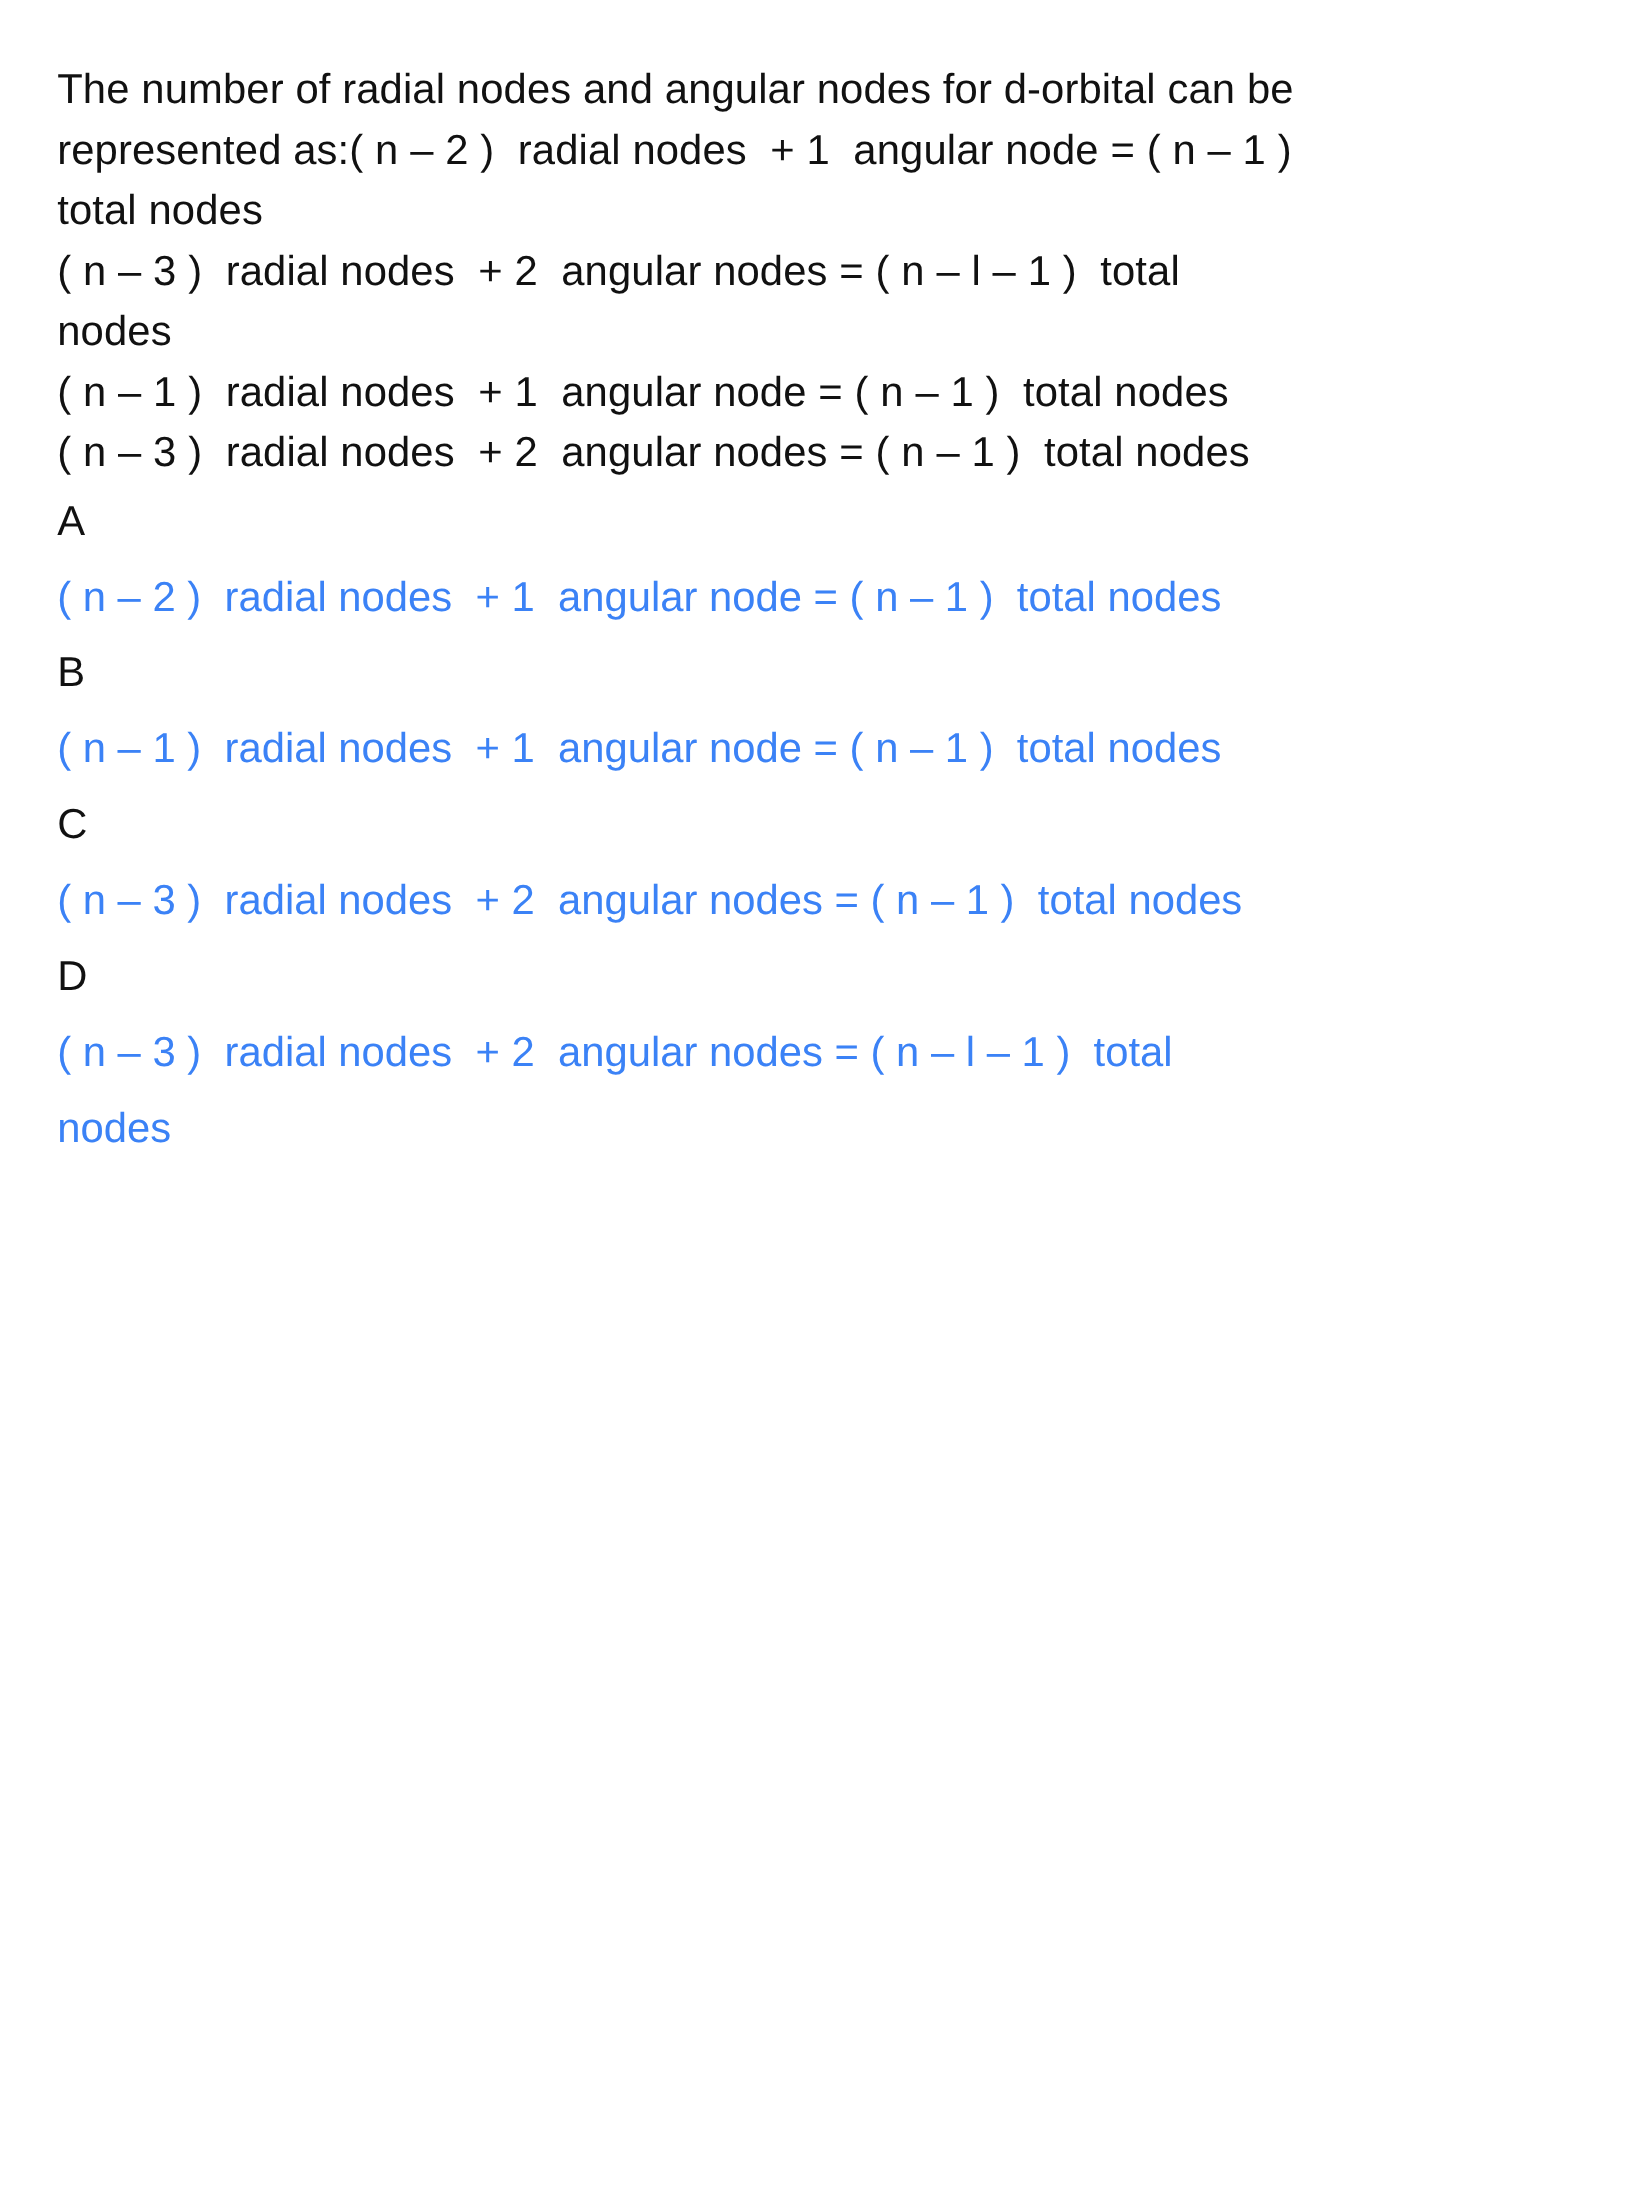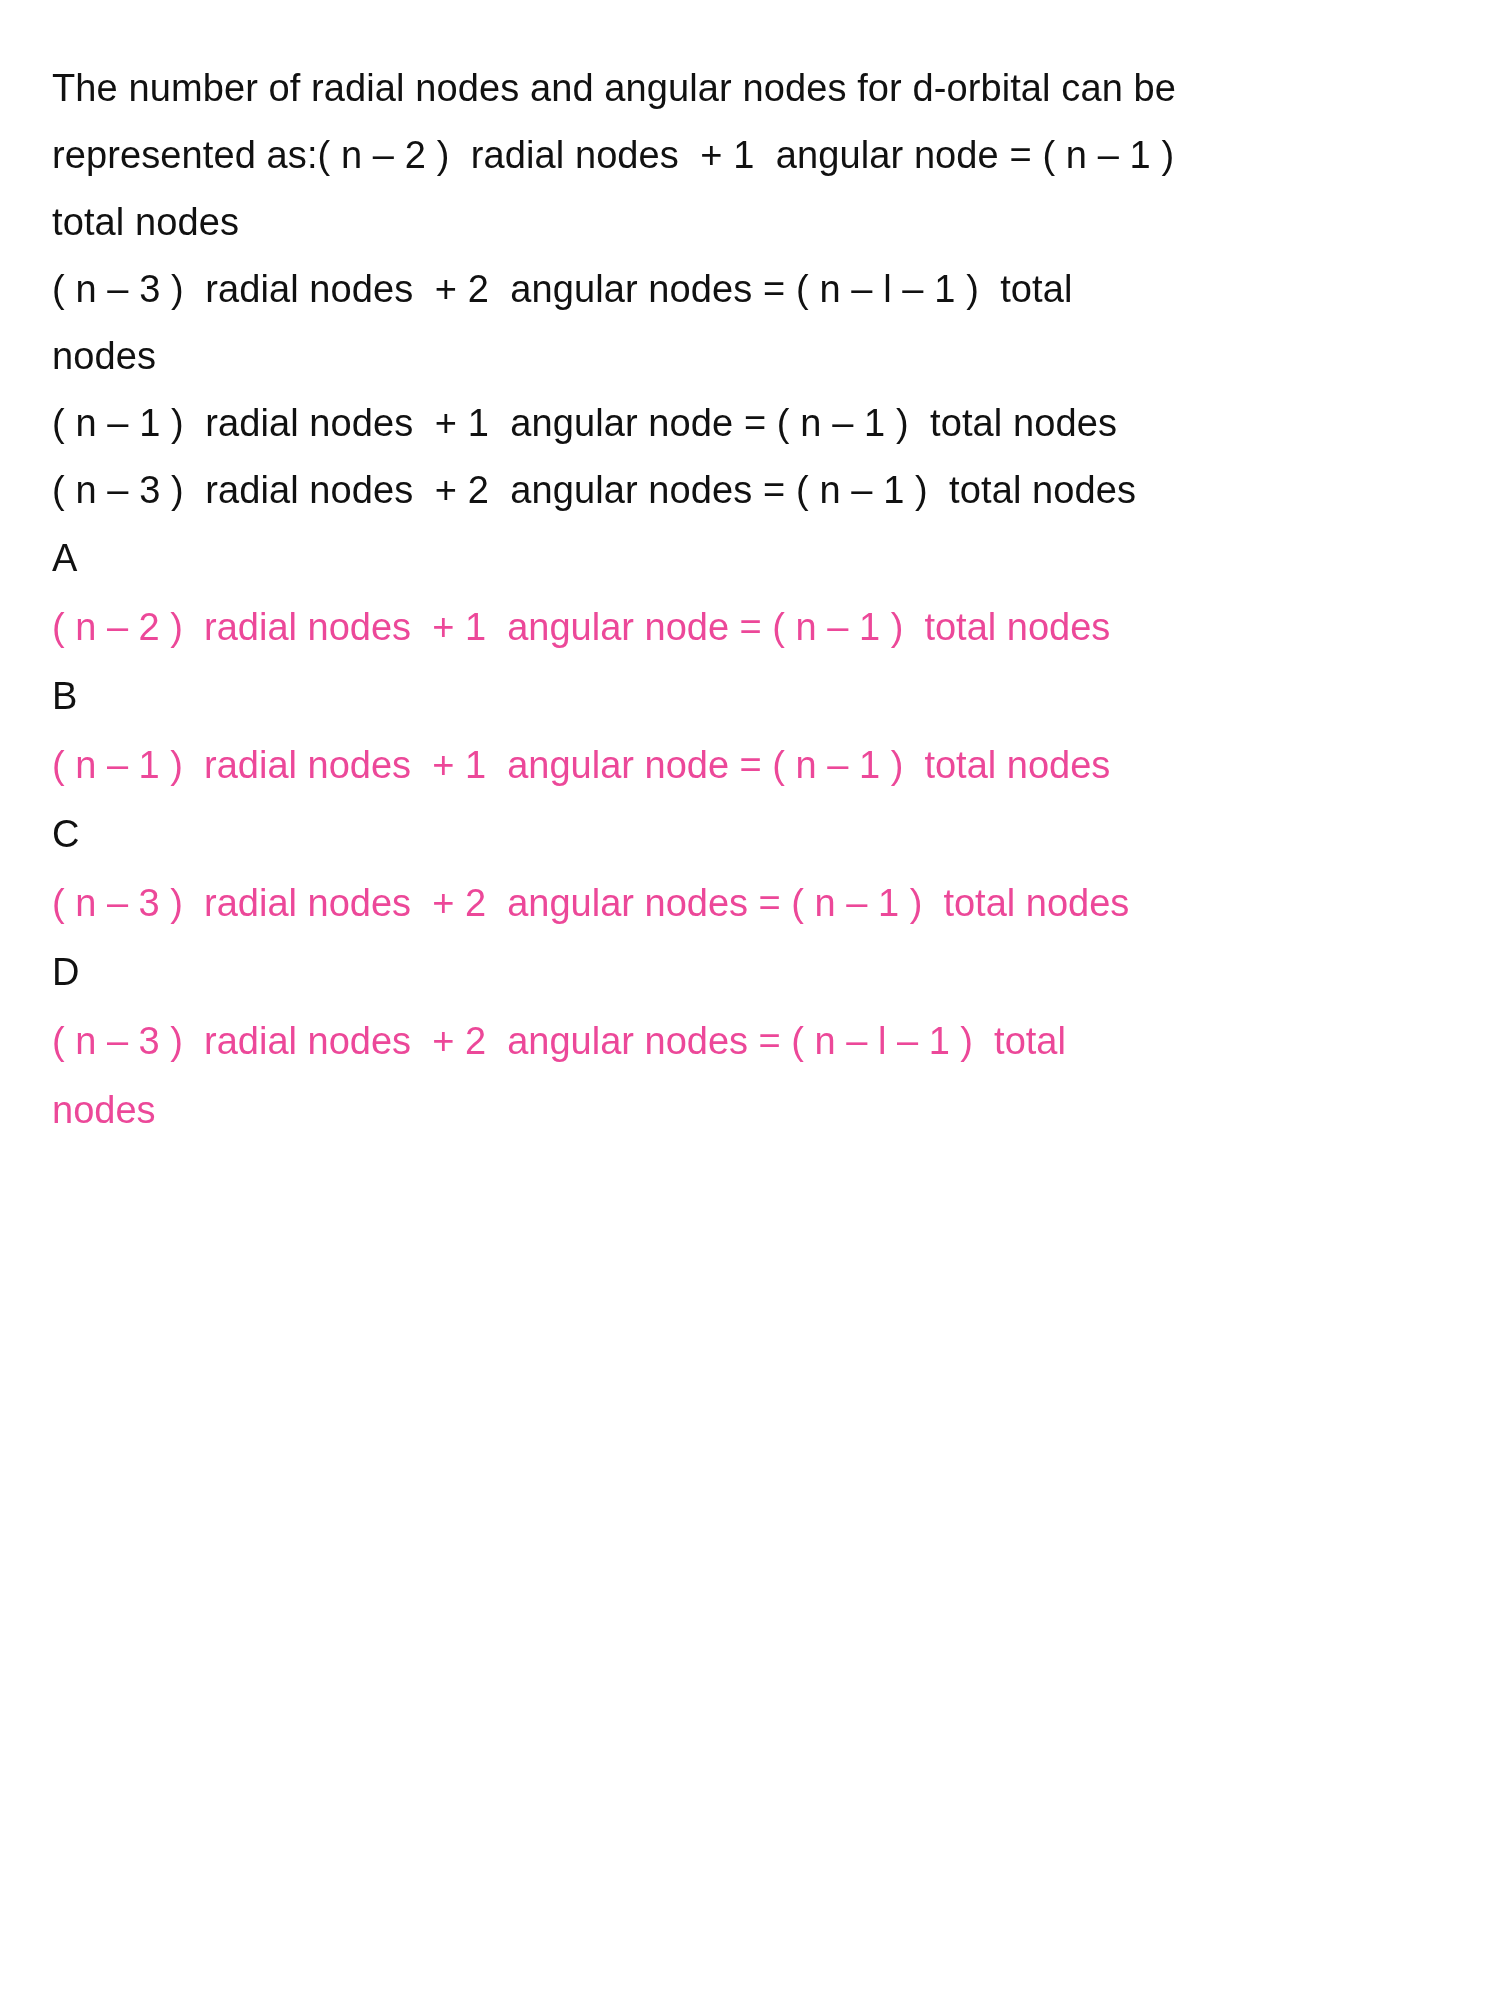--- a/index.html
+++ b/index.html
@@ -18,21 +18,21 @@
     box-sizing: border-box;
     width: 1500px;
     height: 2008px;
     background: #ffffff;
     padding: 55px 0 0 0;
   }
   .text-block {
     width: 1125px;
     margin-left: 52px;
     font-size: 38px;
-    line-height: 67px;
+    line-height: 55px;
     letter-spacing: 0.1px;
     color: #111111;
     white-space: pre-wrap;
     word-wrap: break-word;
     font-weight: 400;
   }
   .stem {
     margin-bottom: 0;
   }
   .choice-label {
@@ -40,21 +40,21 @@
     line-height: 69px;
     margin-left: 52px;
     width: 1125px;
     color: #111111;
   }
   .choice-text {
     width: 1125px;
     margin-left: 52px;
     font-size: 38px;
     line-height: 69px;
-    color: #ec4899;
+    color: #3b82f6;
     white-space: pre-wrap;
     word-wrap: break-word;
   }
   .choice-group {
     margin: 0;
     padding: 0;
   }
 </style>
 </head>
 <body>

